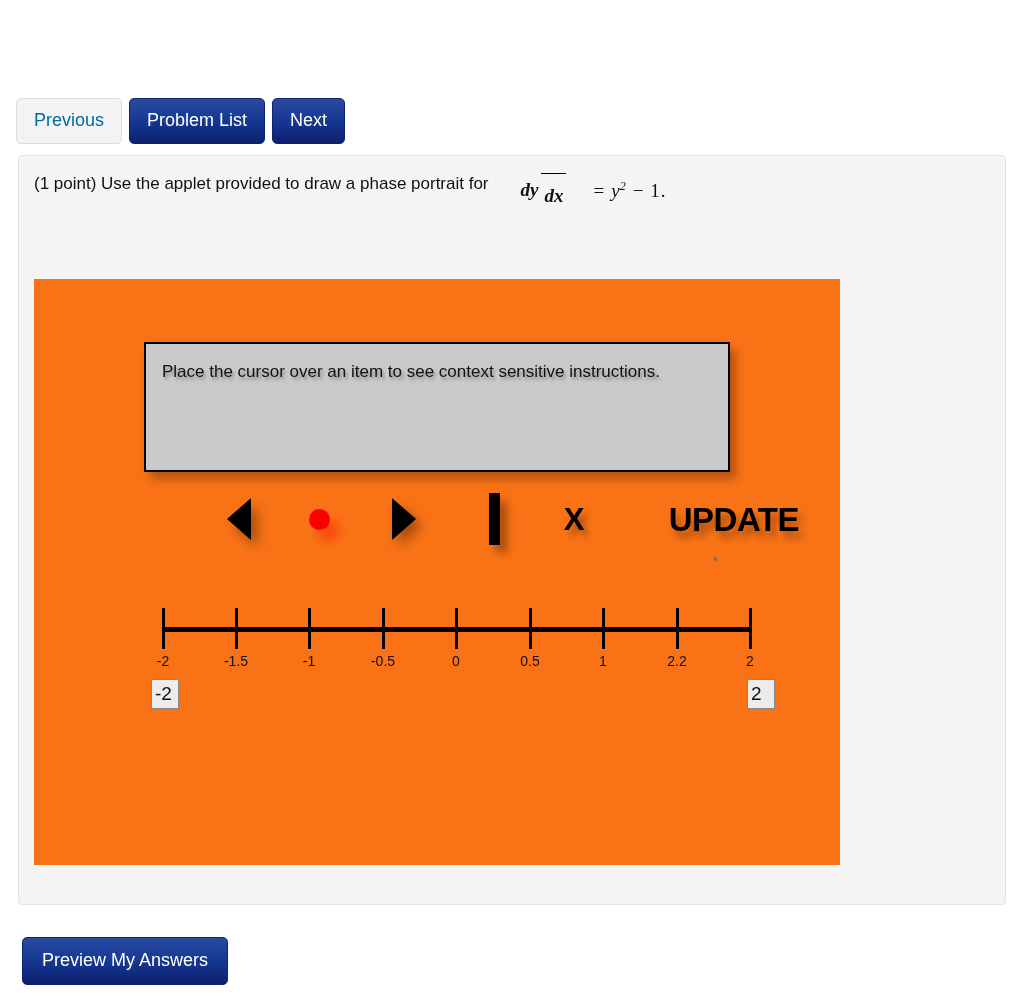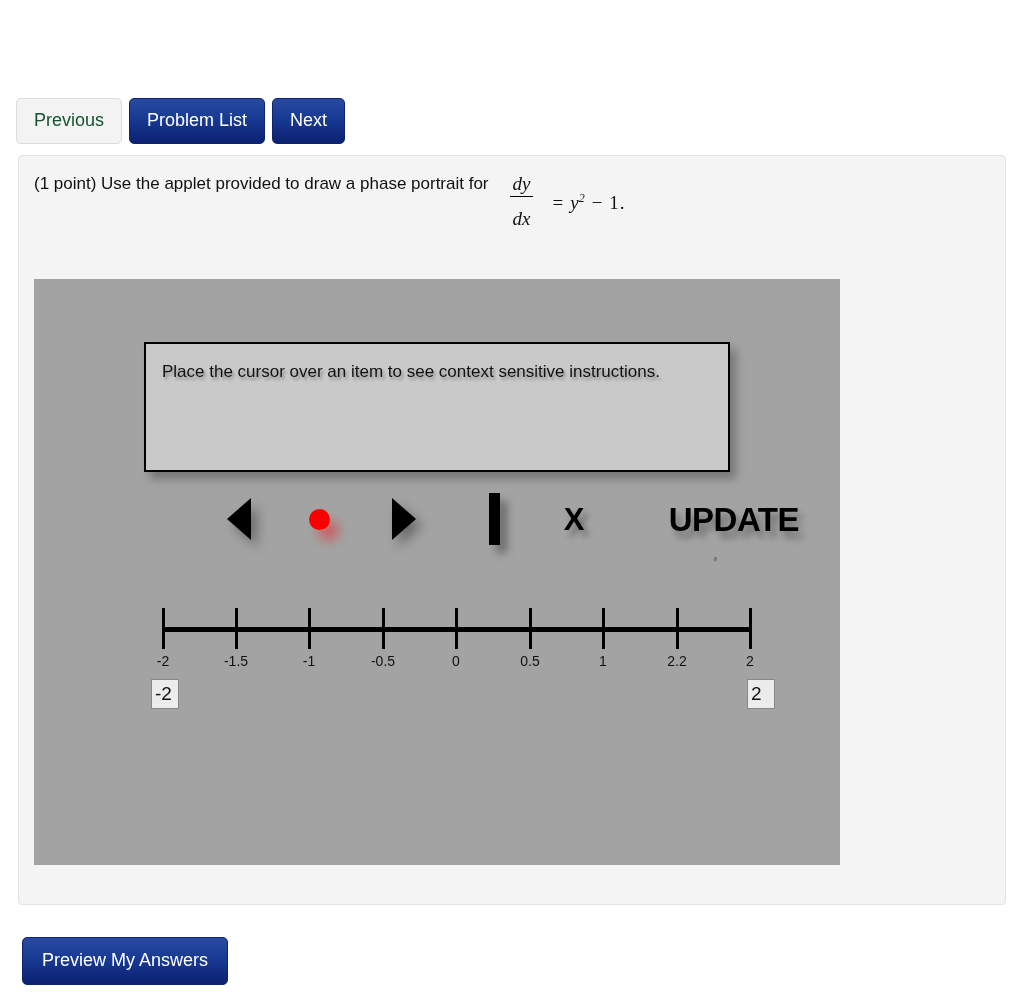--- a/index.html
+++ b/index.html
@@ -52,21 +52,21 @@
     white-space: nowrap;
     cursor: pointer;
     user-select: none;
   }
   .btn-blue {
     color: #ffffff;
     border: 1px solid #0d246e;
     background: linear-gradient(to bottom, #2a4aa0 0%, #173a94 45%, #0d2070 100%);
   }
   .btn-disabled {
-    color: #14532d;
+    color: #0369a1;
     background: #f3f3f3;
     border: 1px solid #dcdcdc;
     cursor: default;
   }
 
   
   .problem-panel {
     position: absolute;
     left: 18px;
     top: 155px;
@@ -93,43 +93,44 @@
   .math {
     font-family: "Liberation Serif", serif;
     font-style: italic;
     font-size: 19px;
     display: inline-flex;
     align-items: center;
     margin-left: 9px;
   }
   .frac {
     display: inline-flex;
-    flex-direction: column;
+    flex-direction: row;
     align-items: center;
     vertical-align: middle;
-    margin: 0 12px;
+    margin: 0 20px;
     position: relative;
     top: -1px;
+    font-weight: bold;
   }
   .frac .num { padding: 0 3px 1px 3px; font-size: 19px; }
   .frac .den { padding: 11px 3px 0 3px; font-size: 19px; border-top: 1.4px solid #000; }
   .math .op { font-style: normal; margin: 0 7px; font-size: 19px; }
   .math .var { font-size: 19px; }
   .math sup { font-size: 12px; font-style: italic; vertical-align: super; }
   .math .num-lit { font-style: normal; font-size: 19px; }
   .math .period { font-style: normal; font-size: 19px; margin-left: 1px; }
 
   
   .applet {
     position: absolute;
     left: 15px;
     top: 123px;
     width: 806px;
     height: 586px;
-    background: #a3a3a3;
+    background: #f97316;
   }
 
   
   .instruction-box {
     position: absolute;
     left: 110px;
     top: 63px;
     width: 586px;
     height: 130px;
     box-sizing: border-box;

